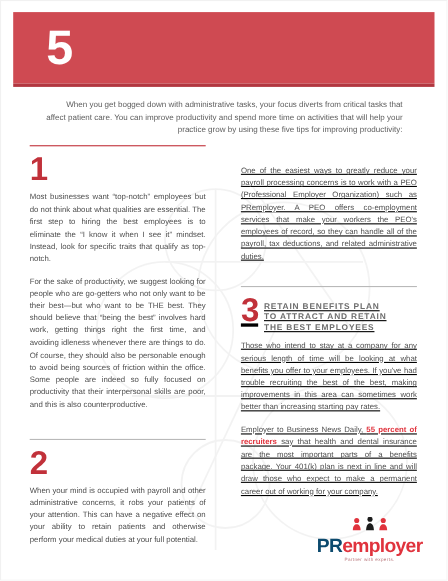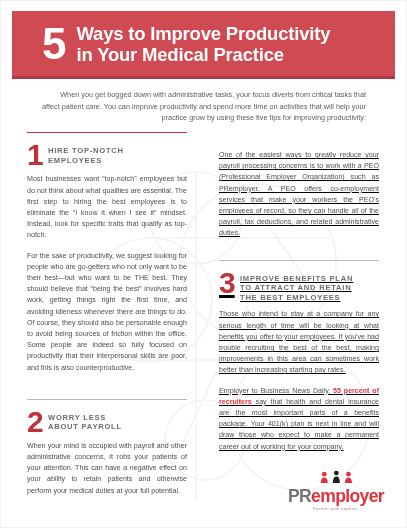--- a/index.html
+++ b/index.html
@@ -167,21 +167,21 @@
   #logo-mark {
     height: 13px;
     margin-bottom: -1px;
   }
   #logo-wordmark {
     font-size: 17.5px;
     font-weight: bold;
     letter-spacing: -0.6px;
     line-height: 18px;
   }
-  #logo-wordmark .pr { color: #737373; }
+  #logo-wordmark .pr { color: #0c4a6e; }
   #logo-wordmark .employer { color: #e0333d; }
   #logo-tagline {
     font-size: 4.2px;
     color: #b9777c;
     letter-spacing: 0.35px;
     margin-top: 1px;
     line-height: 6px;
   }
 
   
@@ -208,73 +208,61 @@
       <path d="M196 172 L196 500"></path>
       <path d="M150 238 L330 238"></path>
       <path d="M120 360 L360 360"></path>
       <path d="M230 170 L320 300"></path>
       <path d="M250 300 L170 470"></path>
     </g>
   </svg>
 
   <div id="header-banner">
     <div id="header-big-number">5</div>
-    <div id="header-title">
-      <div>Ways to Improve Productivity</div>
-      <div>in Your Medical Practice</div>
-    </div>
   </div>
   <div id="header-underline"></div>
 
   <div id="intro">When you get bogged down with administrative tasks, your focus diverts from critical tasks that affect patient care. You can improve productivity and spend more time on activities that will help your practice grow by using these five tips for improving productivity:</div>
 
   <div id="columns">
 
     <div class="column" id="col-left">
 
       <div class="rule top-accent"></div>
 
       <div class="section-head">
         <div class="section-num">1</div>
-        <div class="section-title">
-          <div>HIRE TOP-NOTCH</div>
-          <div>EMPLOYEES</div>
-        </div>
       </div>
 
       <p class="para">Most businesses want “top-notch” employees but do not think about what qualities are essential. The first step to hiring the best employees is to eliminate the “I know it when I see it” mindset. Instead, look for specific traits that qualify as top-notch.</p>
       <p class="para">For the sake of productivity, we suggest looking for people who are go-getters who not only want to be their best—but who want to be THE best. They should believe that “being the best” involves hard work, getting things right the first time, and avoiding idleness whenever there are things to do. Of course, they should also be personable enough to avoid being sources of friction within the office. Some people are indeed so fully focused on productivity that their interpersonal skills are poor, and this is also counterproductive.</p>
 
       <div class="spacer-lg"></div>
       <div class="rule"></div>
 
       <div class="section-head">
         <div class="section-num">2</div>
-        <div class="section-title">
-          <div>WORRY LESS</div>
-          <div>ABOUT PAYROLL</div>
-        </div>
       </div>
 
       <p class="para">When your mind is occupied with payroll and other administrative concerns, it robs your patients of your attention. This can have a negative effect on your ability to retain patients and otherwise perform your medical duties at your full potential.</p>
     </div>
 
     <div class="column" id="col-right">
 
       <div style="height:18px"></div>
 
       <p class="para">One of the easiest ways to greatly reduce your payroll processing concerns is to work with a PEO (Professional Employer Organization) such as PRemployer. A PEO offers co-employment services that make your workers the PEO's employees of record, so they can handle all of the payroll, tax deductions, and related administrative duties.</p>
 
       <div class="spacer-md"></div>
       <div class="rule"></div>
 
       <div class="section-head">
         <div class="section-num">3</div>
         <div class="section-title">
-          <div>IMPROVE BENEFITS PLAN</div>
+          <div>RETAIN BENEFITS PLAN</div>
           <div>TO ATTRACT AND RETAIN</div>
           <div>THE BEST EMPLOYEES</div>
         </div>
       </div>
 
       <p class="para">Those who intend to stay at a company for any serious length of time will be looking at what benefits you offer to your employees. If you've had trouble recruiting the best of the best, making improvements in this area can sometimes work better than increasing starting pay rates.</p>
 
       <p class="para"><span>Employer to Business News Daily, </span><span class="hl">55 percent of recruiters</span><span> say that health and dental insurance are the most important parts of a benefits package. Your 401(k) plan is next in line and will draw those who expect to make a permanent career out of working for your company.</span></p>
     </div>
   </div>

